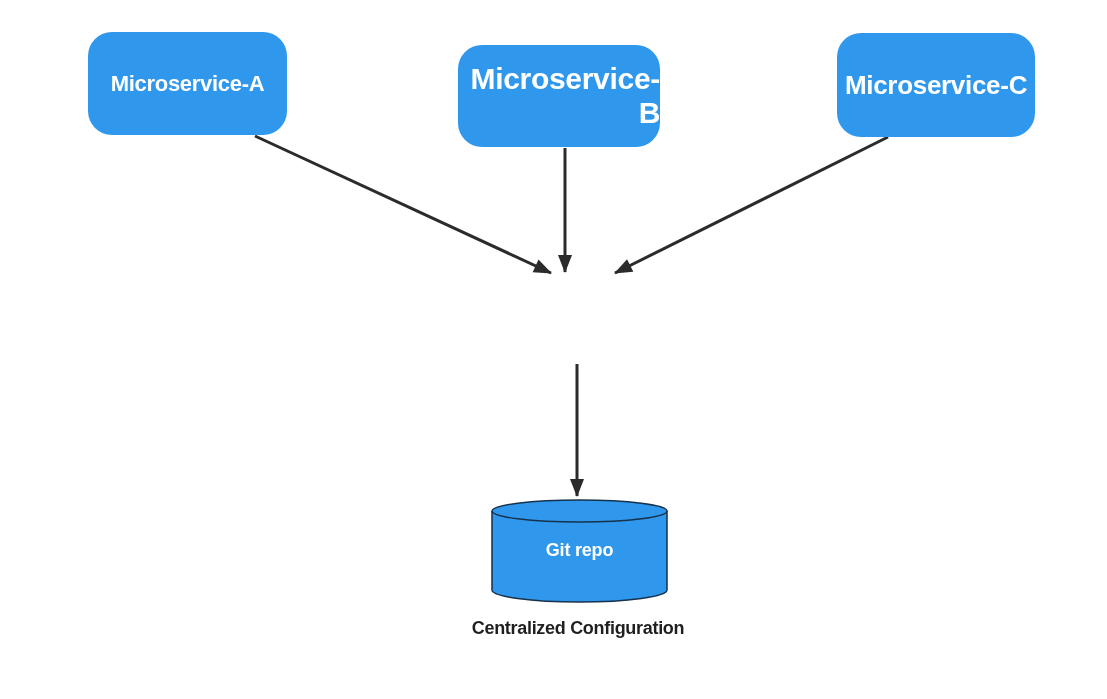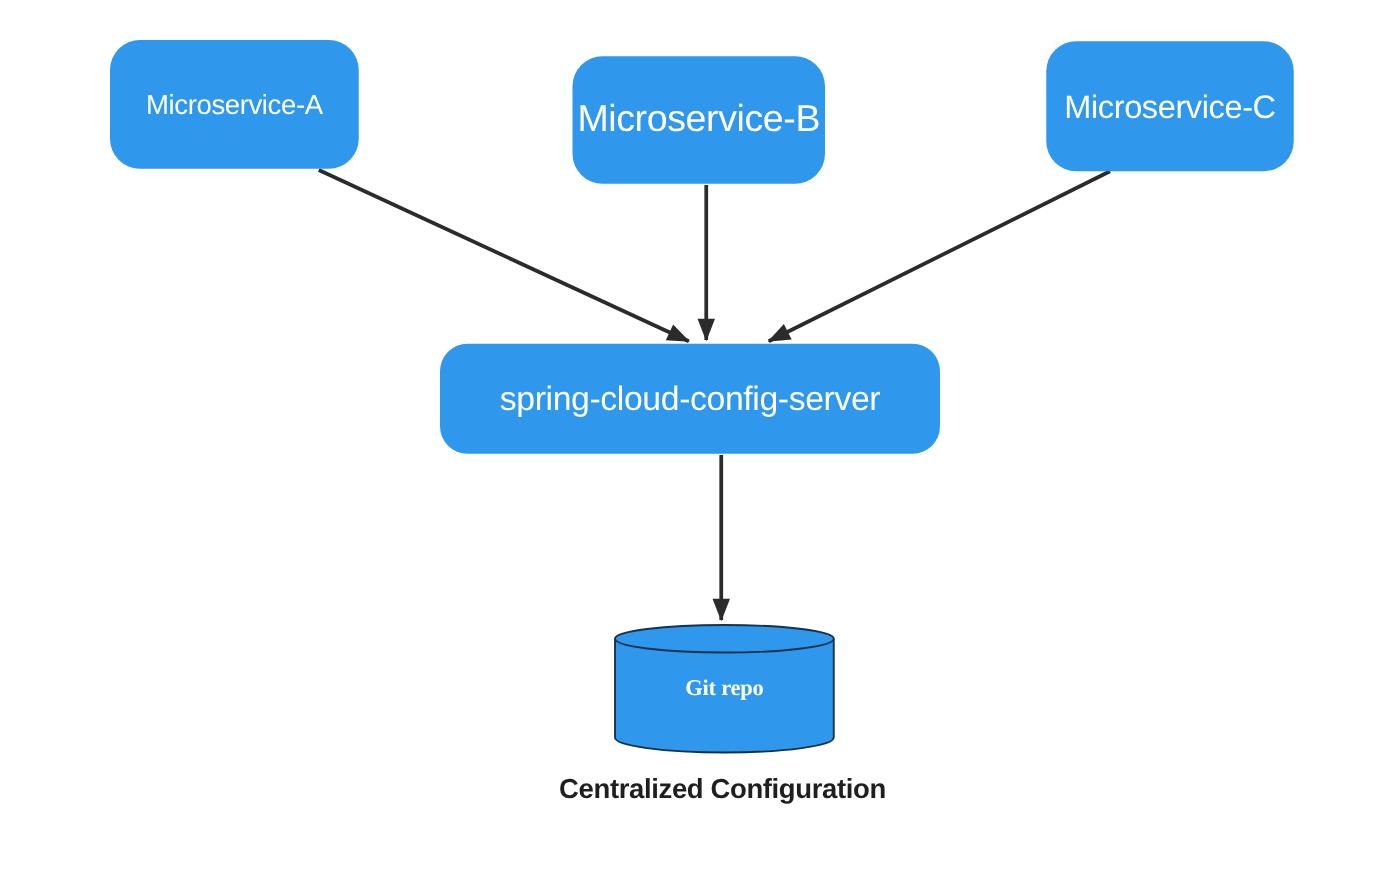--- a/index.html
+++ b/index.html
@@ -21,43 +21,42 @@
   .edges-layer{position:absolute;left:0;top:0;z-index:0;}
   .edge{stroke:var(--arrow);stroke-width:3;}
   #arrowhead path{fill:var(--arrow);}
   .cyl-body{fill:var(--node-fill);stroke:var(--cylinder-stroke);stroke-width:1.5;}
   .cyl-top{fill:var(--node-fill);stroke:var(--cylinder-stroke);stroke-width:1.5;}
   .node{
     position:absolute;z-index:1;
     display:flex;align-items:center;justify-content:center;
     background:var(--node-fill);
     color:var(--node-text);
-    font-weight:400;
+    font-weight:700;
     border-radius:24px;
     letter-spacing:-0.3px;
-    text-align:center;
+    text-align:right;
   }
   .node-a{left:88px;top:32px;width:199px;height:103px;font-size:22px;}
   .node-b{left:458px;top:45px;width:202px;height:102px;font-size:30px;}
   .node-c{left:837px;top:33px;width:198px;height:104px;font-size:26px;}
   .node-server{left:352px;top:275px;width:400px;height:88px;font-size:27px;border-radius:22px;}
   .cyl-label{
     position:absolute;z-index:1;
     left:492px;top:511px;width:175px;height:79px;
     display:flex;align-items:center;justify-content:center;
     color:var(--node-text);font-weight:700;font-size:18px;
     letter-spacing:-0.2px;
-    font-family:Liberation Serif, serif;
   }
   .caption{
     position:absolute;z-index:1;
     left:358px;top:618px;width:440px;
     text-align:center;
     color:var(--title-text);
-    font-weight:700;font-size:22px;
+    font-weight:700;font-size:18px;
     letter-spacing:-0.3px;
   }
 </style>
 </head>
 <body>
 
 <div class="stage">
 
   <svg class="edges-layer" width="1107" height="699" viewBox="0 0 1107 699">
     <defs>
@@ -82,23 +81,20 @@
   </div>
 
   <div class="node node-b">
     <span>Microservice-B</span>
   </div>
 
   <div class="node node-c">
     <span>Microservice-C</span>
   </div>
 
-  <div class="node node-server">
-    <span>spring-cloud-config-server</span>
-  </div>
 
   <div class="cyl-label">
     <span>Git repo</span>
   </div>
 
   <div class="caption">Centralized Configuration</div>
 
 </div>
 
 </body></html>

